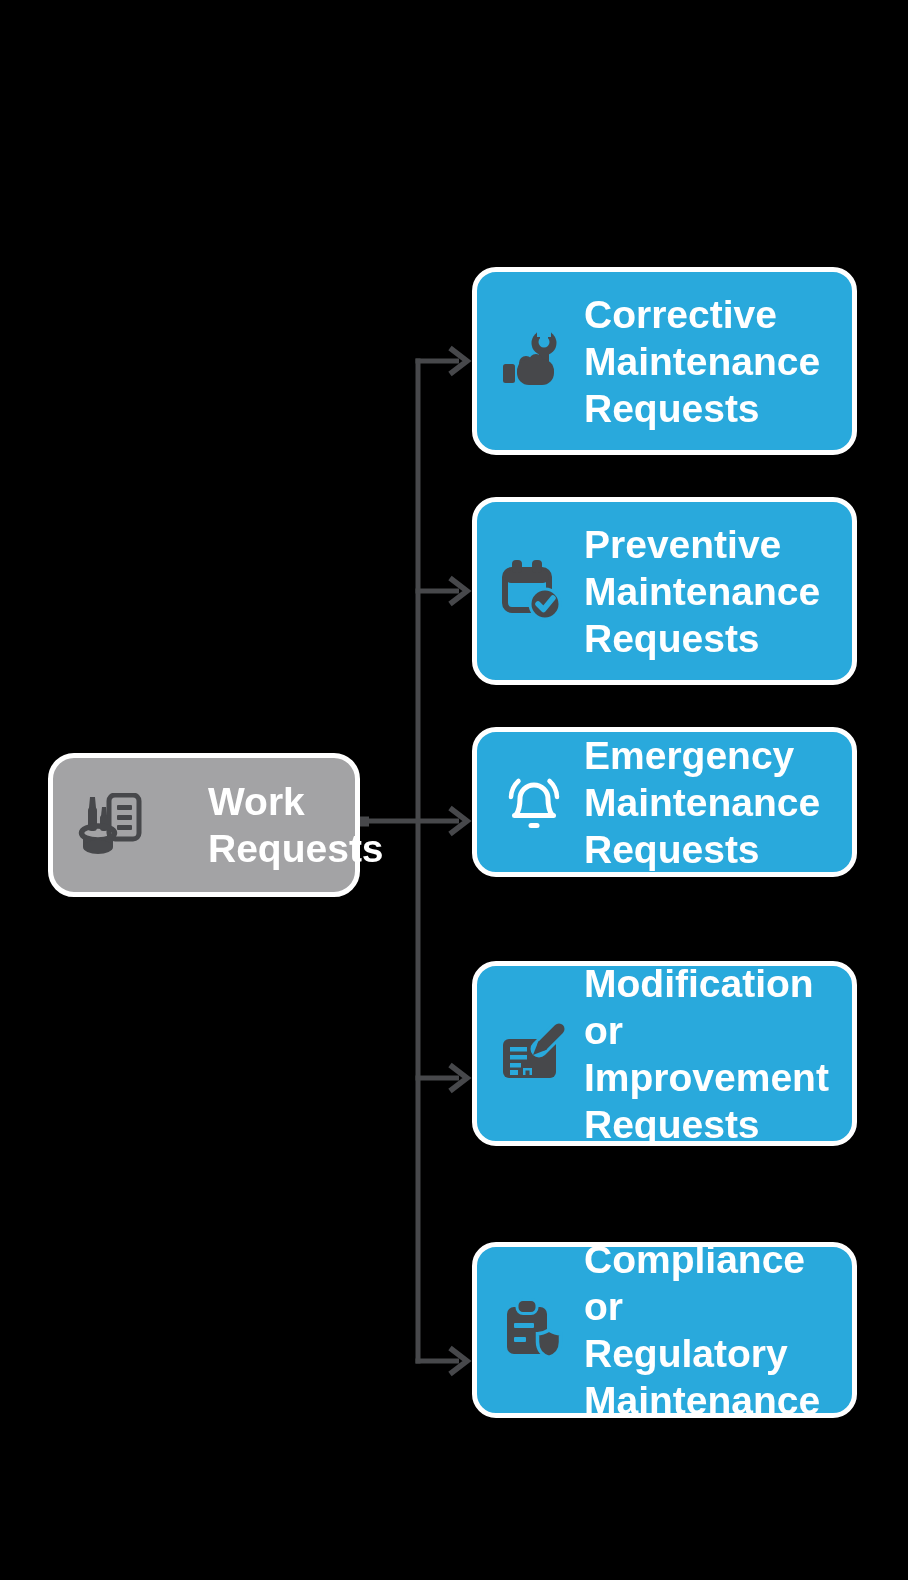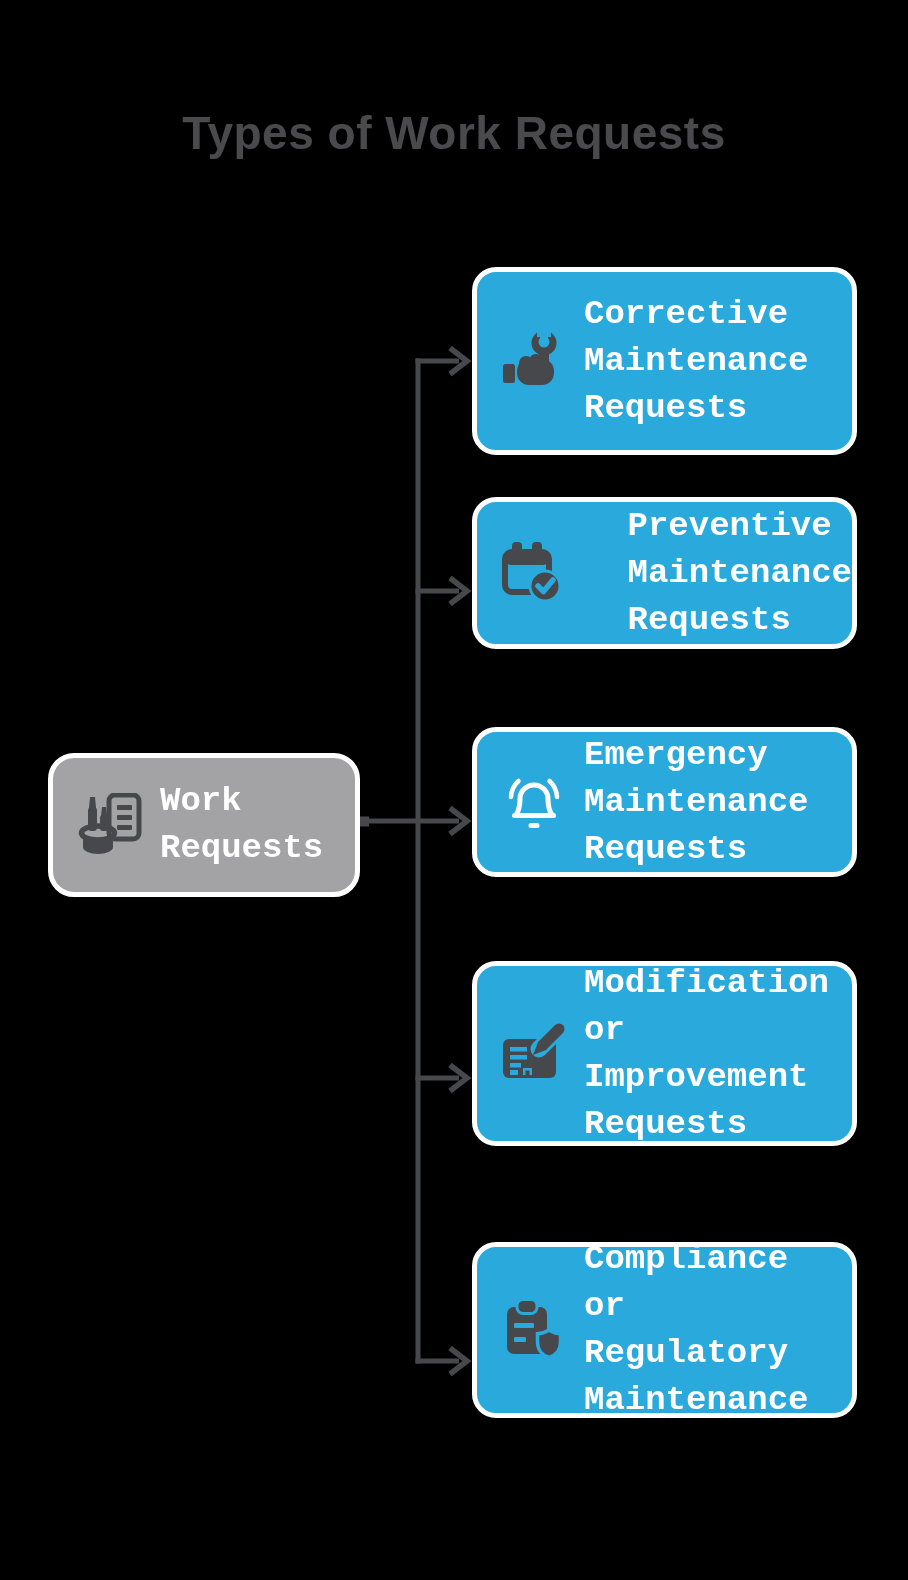--- a/index.html
+++ b/index.html
@@ -18,41 +18,40 @@
   }
   .connectors{position:absolute; left:0; top:0; width:908px; height:1580px;}
   .connectors line, .connectors path{stroke:var(--dark); fill:none;}
   .node{
     position:absolute; display:flex; align-items:center;
     border:5px solid #fff; color:var(--text-on-node);
     padding-left:22px;
   }
   .node .icon{width:70px; flex:0 0 70px; display:flex; align-items:center; justify-content:center;}
   .node .label{
-    margin-left:15px; font-size:34px; font-weight:700; line-height:47px;
-    white-space:pre-line; color:var(--text-on-node);font-family:Liberation Mono, monospace;
+    margin-left:15px; font-size:39px; font-weight:700; line-height:47px;
+    white-space:pre-line; color:var(--text-on-node);
   }
   .root-node{
     left:48px; top:753px; width:312px; height:144px;
-    background:var(--gray); border-radius:26px; color:#fff;
+    background:var(--gray); border-radius:26px; color:#fff;gap:48px;
   }
   .root-node .icon{color:var(--dark);}
   .branch-node{
     left:472px; width:385px; background:var(--blue); border-radius:24px;
   }
   .branch-node .icon{color:var(--dark);}
-  .b1{top:267px;height:188px;} .b2{top:497px;height:152px;justify-content:space-between;} .b3{top:727px;height:150px;}
+  .b1{top:267px;height:188px;} .b2{top:497px;height:188px;} .b3{top:727px;height:150px;}
   .b4{top:961px;height:185px;} .b5{top:1242px;height:176px;}
 </style>
 </head>
 <body>
 
 <div class="canvas">
 
-  <h1 class="title">Types of Work Requests</h1>
 
   <svg class="connectors" viewBox="0 0 908 1580" xmlns="http://www.w3.org/2000/svg">
 
     <line x1="418" y1="358.5" x2="418" y2="1363.5" stroke-width="5"></line>
 
     <rect x="359" y="816.5" width="10" height="10" fill="var(--dark)" stroke="none"></rect>
     <line x1="364" y1="821" x2="459" y2="821" stroke-width="5"></line>
 
     <line x1="415.5" y1="361" x2="459" y2="361" stroke-width="5"></line>
     <line x1="415.5" y1="591" x2="459" y2="591" stroke-width="5"></line>

